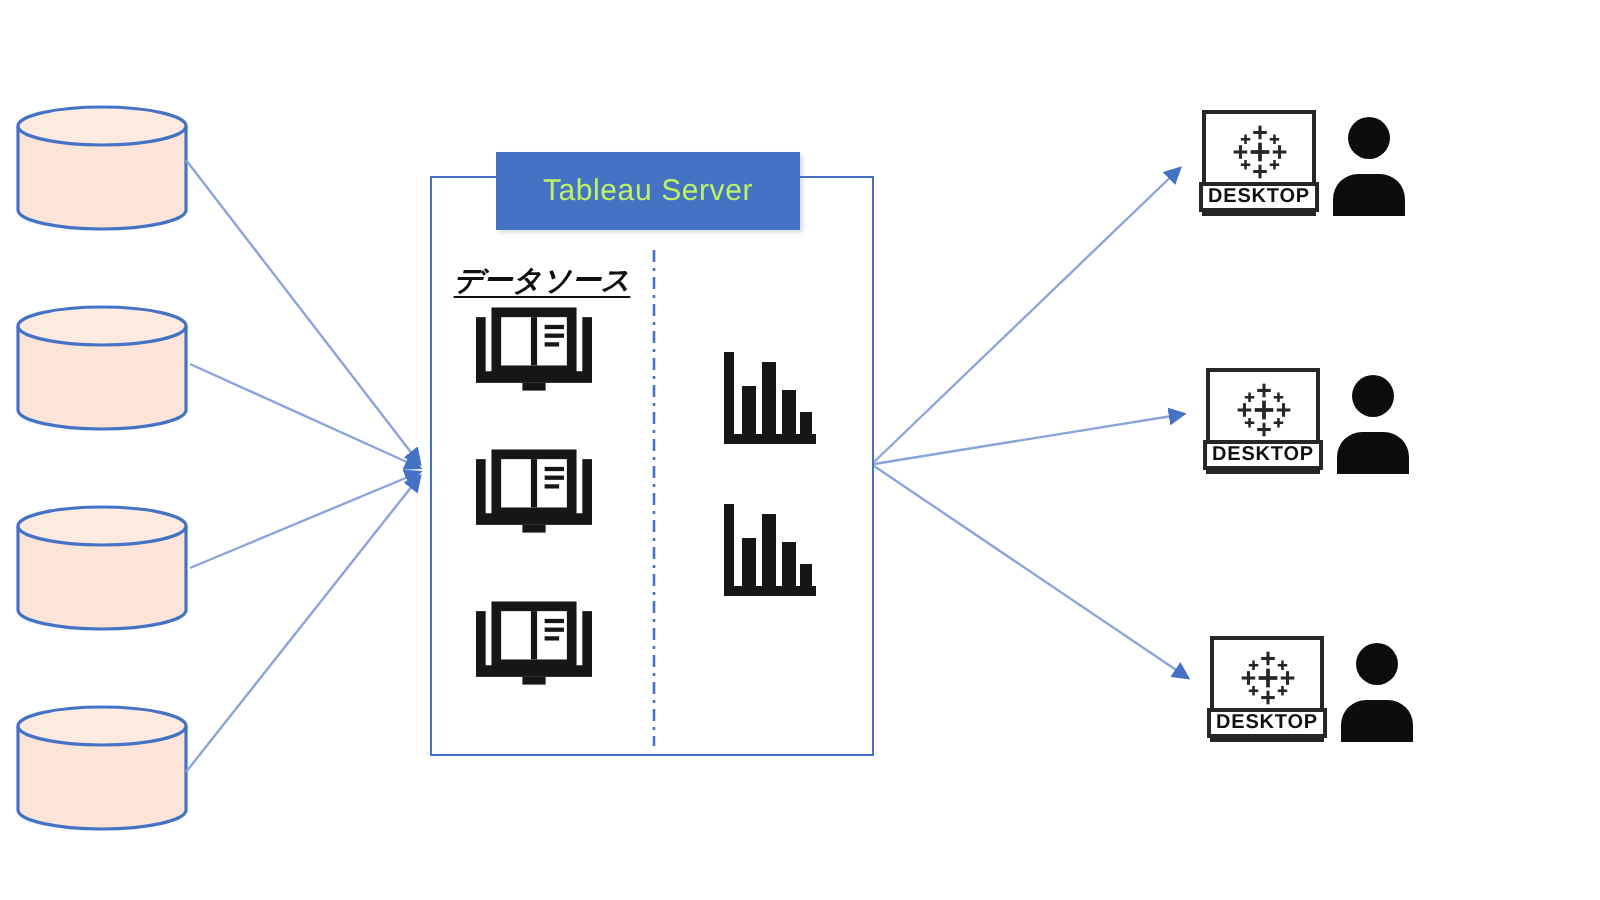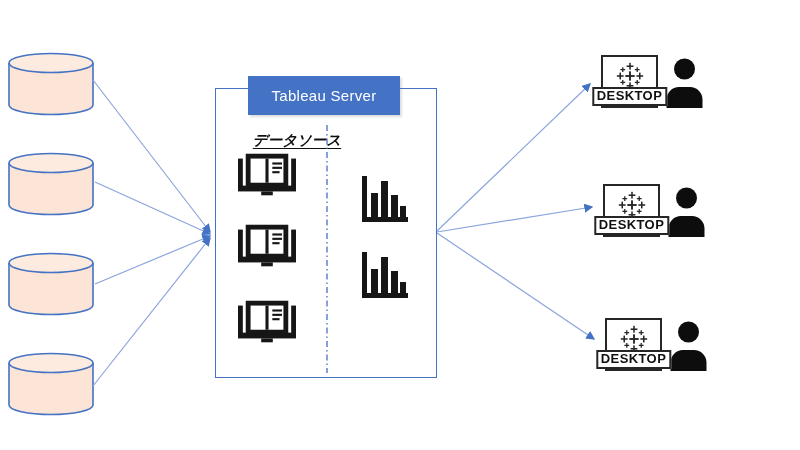--- a/index.html
+++ b/index.html
@@ -5,38 +5,38 @@
   html,body{margin:0;padding:0;background:#fff;font-family:"Liberation Sans",sans-serif;}
   .canvas{position:relative;width:800px;height:450px;background:#fff;overflow:hidden;}
 
   
   .db{position:absolute;left:8px;width:86px;height:64px;z-index:1;}
 
   
   .server-box{position:absolute;left:215px;top:88px;width:222px;height:290px;
               border:1.5px solid #4472C4;background:#fff;z-index:1;box-sizing:border-box;}
   .server-header{position:absolute;left:248px;top:76px;width:152px;height:39px;
-                 background:#4472C4;color:#ffffff;display:flex;align-items:center;justify-content:center;
+                 background:#4472C4;color:#bef264;display:flex;align-items:center;justify-content:center;
                  font-size:15px;letter-spacing:.3px;z-index:2;box-shadow:1.5px 1.5px 2px rgba(120,120,120,.25);}
   .col-header{position:absolute;top:131px;z-index:2;font-size:14.5px;font-weight:700;font-style:italic;
-              color:#0f0f0f;text-align:center;text-decoration:underline;text-underline-offset:3px;padding-left:26px;}
+              color:#0f0f0f;text-align:center;text-decoration:underline;text-underline-offset:3px;}
   .col-header.left{left:217px;width:108px;}
   .col-header.right{left:330px;width:104px;}
 
   .icon-book{position:absolute;left:238px;width:58px;height:44px;z-index:2;}
   .icon-bar{position:absolute;left:362px;width:46px;height:46px;z-index:2;}
 
   
   .client{position:absolute;display:flex;align-items:flex-end;gap:6px;z-index:1;}
   .desktop{position:relative;width:57px;height:53px;border:2.5px solid #262626;background:#fff;
            box-sizing:border-box;display:flex;align-items:flex-start;justify-content:center;}
   .desktop svg{margin-top:2px;}
   .desktop-label{position:absolute;bottom:0px;left:50%;transform:translateX(-50%);
                  border:2px solid #262626;background:#fff;color:#111;
-                 font-size:13px;font-weight:700;letter-spacing:.4px;line-height:1.15;
+                 font-size:10px;font-weight:700;letter-spacing:.4px;line-height:1.15;
                  padding:0 3px;white-space:nowrap;}
   .person{width:41px;height:50px;}
 
   .arrows{position:absolute;left:0;top:0;z-index:3;pointer-events:none;}
 </style>
 </head>
 <body>
 
 <div class="canvas">
 

